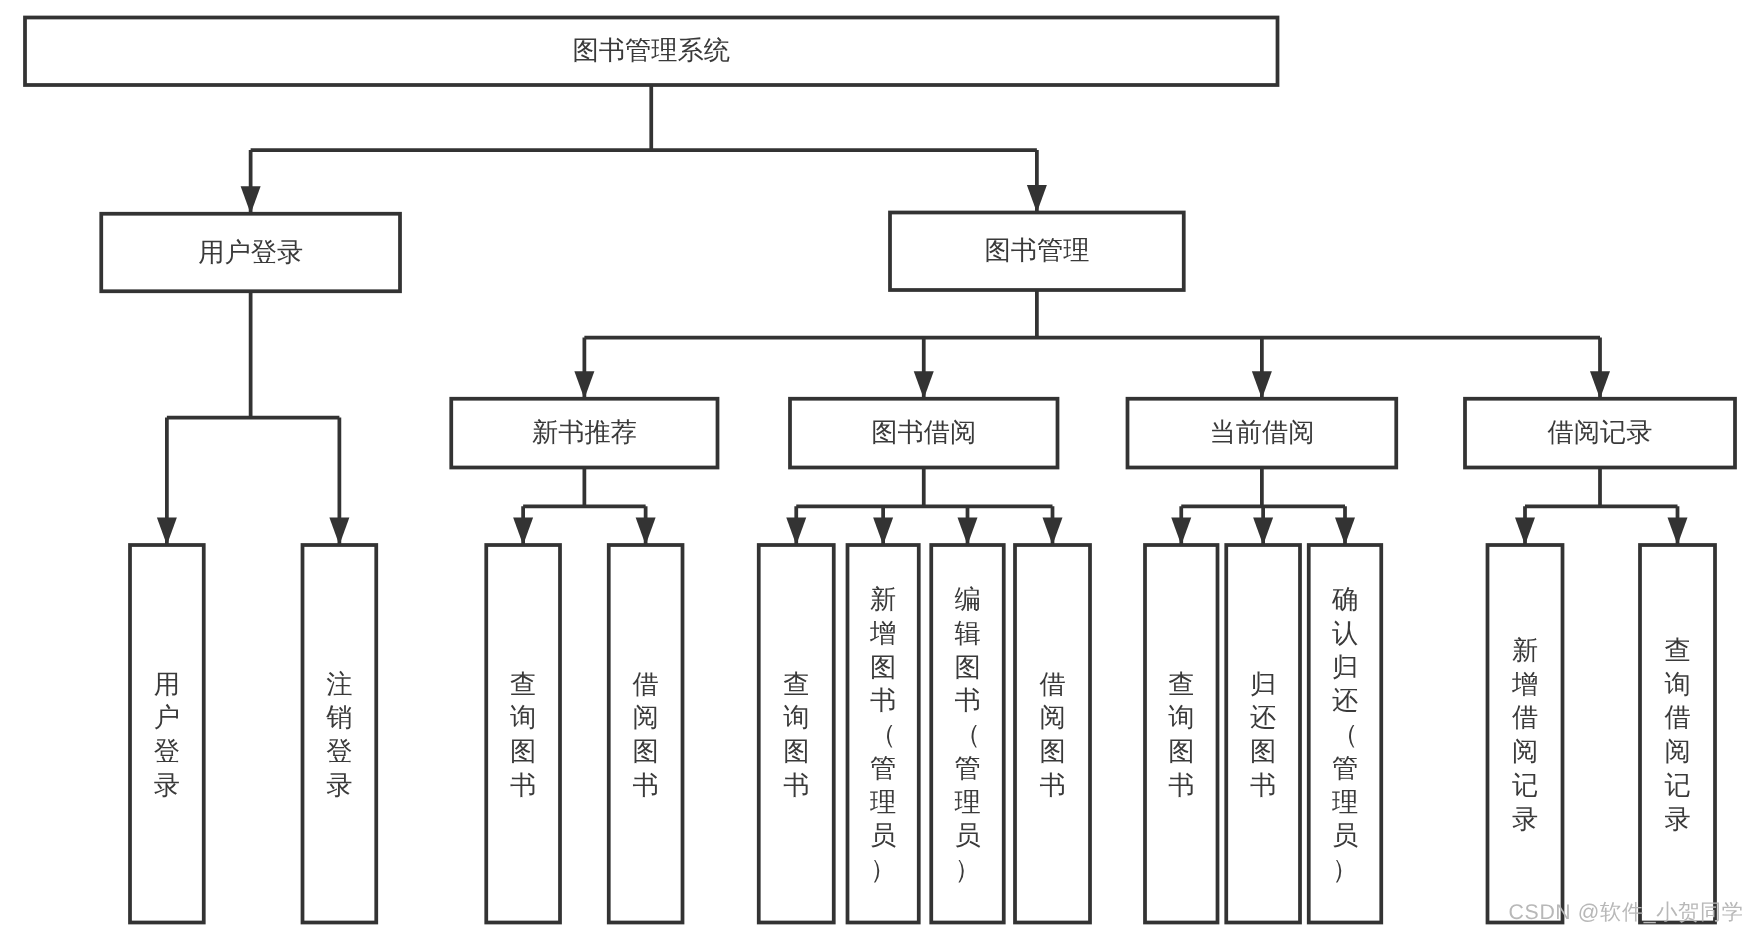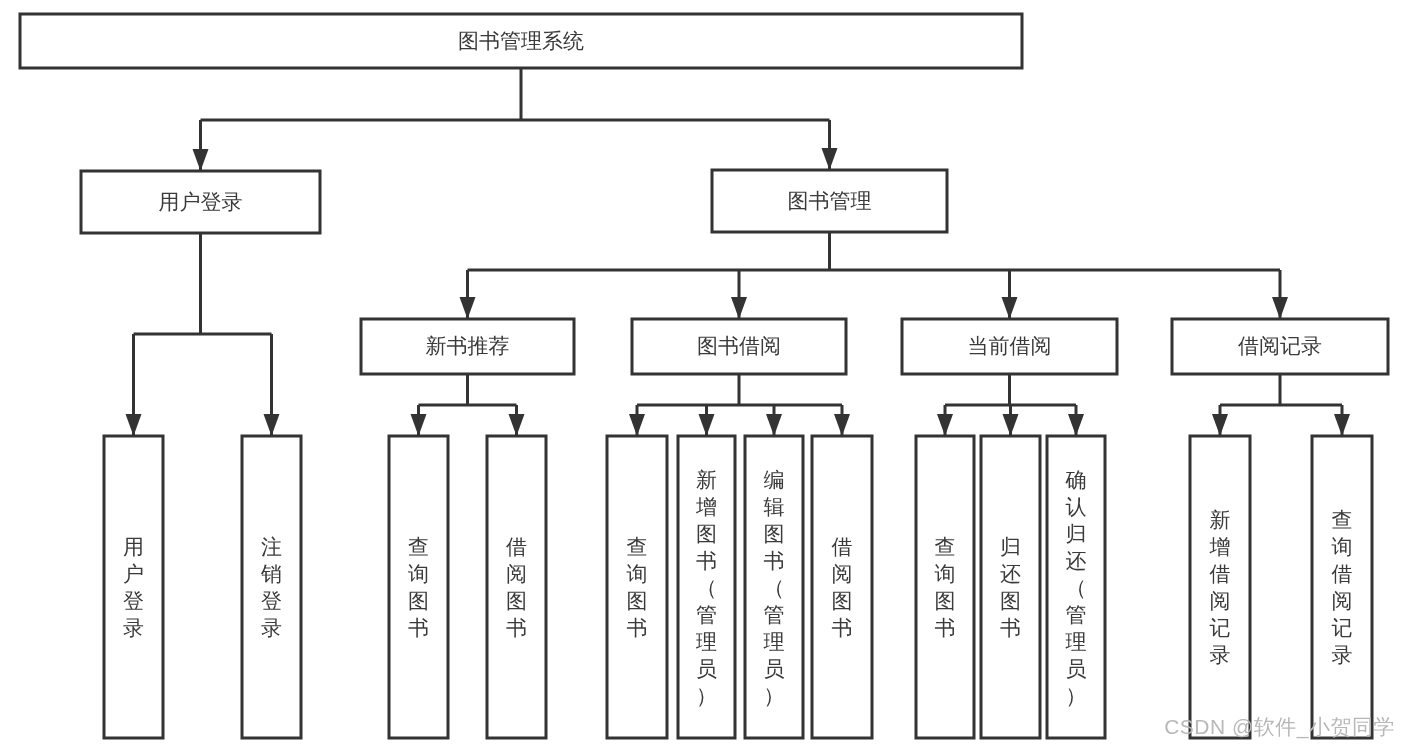--- a/index.html
+++ b/index.html
@@ -54,21 +54,21 @@
     font-family: "Liberation Sans", "DejaVu Sans", sans-serif;
     font-size: 21px;
     fill: #3a3a3a;
     text-anchor: middle;
   }
   .watermark-text {
     position: absolute;
     right: 10px;
     bottom: 6px;
     font-family: "Liberation Sans", "DejaVu Sans", sans-serif;
-    font-size: 21px;
+    font-size: 17px;
     color: #b8b8b8;
     white-space: nowrap;
     letter-spacing: 0.5px;
     pointer-events: none;
   }
 </style>
 </head>
 <body>
 
 <div id="diagram-root">

